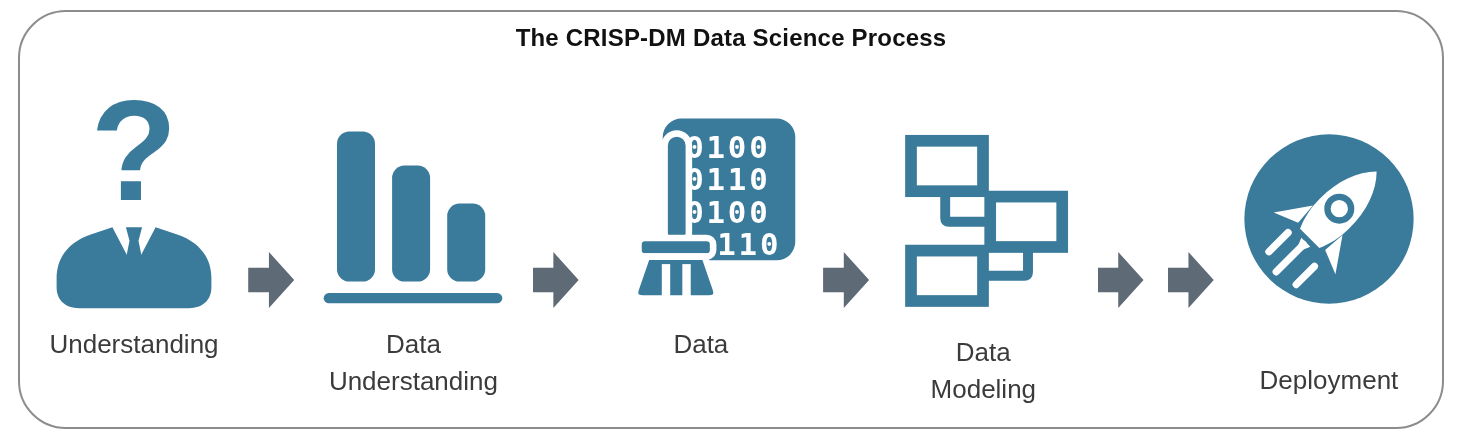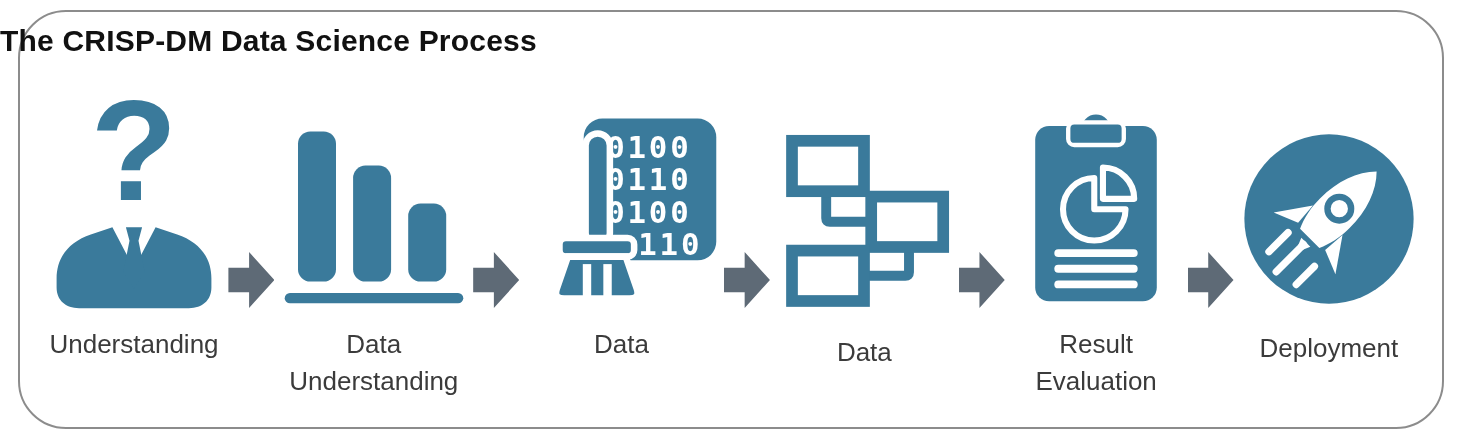--- a/index.html
+++ b/index.html
@@ -19,42 +19,42 @@
   .canvas { position: relative; width: 1462px; height: 444px; background: #fff; }
   .frame {
     position: absolute; left: 18px; top: 10px;
     width: 1426px; height: 419px;
     border: 2px solid var(--frame-border-color);
     border-radius: 48px;
     background: #fff;
   }
   .title {
     position: absolute; top: 24px; left: 0; width: 100%;
-    text-align: left;
-    font-size: 30px; font-weight: bold;
+    text-align: center;
+    font-size: 24px; font-weight: bold;
     color: var(--title-color);
     letter-spacing: 0.2px;
   }
   .row {
     position: absolute; left: 44px; top: 84px; width: 1376px;
     display: flex; justify-content: space-between; align-items: flex-start;
   }
   .stage { display: flex; flex-direction: column; align-items: center; }
   .icon-box {
     height: 226px;
     display: flex; align-items: flex-end; justify-content: center;
   }
   .label {
     margin-top: 16px;
     font-size: 26px; line-height: 1.42;
     color: var(--label-color);
     text-align: center;
     white-space: nowrap;
   }
-  .label.single { margin-top: 14px; text-align: center; }
+  .label.single { margin-top: 46px; text-align: center; }
   .arrow {
     width: 46px; height: 56px;
     margin-top: 168px;
     background: var(--arrow-color);
     clip-path: polygon(0% 28%, 45% 28%, 45% 0%, 100% 50%, 45% 100%, 45% 72%, 0% 72%);
     flex: 0 0 auto;
   }
   svg { display: block; }
   .bin {
     font-family: "DejaVu Sans Mono", monospace;
@@ -137,45 +137,26 @@
           <path d="M150,130 L150,158 Q150,162 146,162 L100,162" fill="none" stroke="var(--icon-color)" stroke-width="11"></path>
           <g fill="#ffffff" stroke="var(--icon-color)" stroke-width="13">
             <rect x="20" y="12" width="80" height="56"></rect>
             <rect x="108" y="74" width="80" height="56"></rect>
             <rect x="20" y="134" width="80" height="56"></rect>
           </g>
         </svg>
       </div>
       <div class="label">
         <div>Data</div>
+        <div>Modeling</div>
       </div>
     </div>
 
     <div class="arrow"></div>
 
-    <div class="stage">
-      <div class="icon-box">
-        <svg width="174" height="198" viewBox="0 0 200 228">
-          <circle cx="100" cy="20" r="17" fill="var(--icon-color)"></circle>
-          <rect x="30" y="16" width="140" height="202" rx="16" fill="var(--icon-color)"></rect>
-          <rect x="68" y="12" width="64" height="26" rx="7" fill="var(--icon-color)" stroke="#ffffff" stroke-width="5"></rect>
-          <path d="M98,112 L98,76 A36,36 0 1 0 134,112 Z" fill="none" stroke="#ffffff" stroke-width="7" stroke-linejoin="round"></path>
-          <path d="M108,100 L108,64 A36,36 0 0 1 144,100 Z" fill="none" stroke="#ffffff" stroke-width="7" stroke-linejoin="round"></path>
-          <g fill="#ffffff">
-            <rect x="52" y="158" width="96" height="9" rx="4.5"></rect>
-            <rect x="52" y="176" width="96" height="9" rx="4.5"></rect>
-            <rect x="52" y="194" width="96" height="9" rx="4.5"></rect>
-          </g>
-        </svg>
-      </div>
-      <div class="label">
-        <div>Result</div>
-        <div>Evaluation</div>
-      </div>
-    </div>
 
     <div class="arrow"></div>
 
     <div class="stage">
       <div class="icon-box" style="margin-bottom:6px">
         <svg width="182" height="182" viewBox="0 0 200 200">
           <circle cx="100" cy="100" r="93" fill="var(--icon-color)"></circle>
           <g transform="rotate(45 100 100)">
             <path fill="#ffffff" d="M100,26 C115,41 123,64 123,91 C123,106 120,119 115,130 L85,130 C80,119 77,106 77,91 C77,64 85,41 100,26 Z"></path>
             <circle cx="100" cy="84" r="13" fill="#ffffff" stroke="var(--icon-color)" stroke-width="7"></circle>

